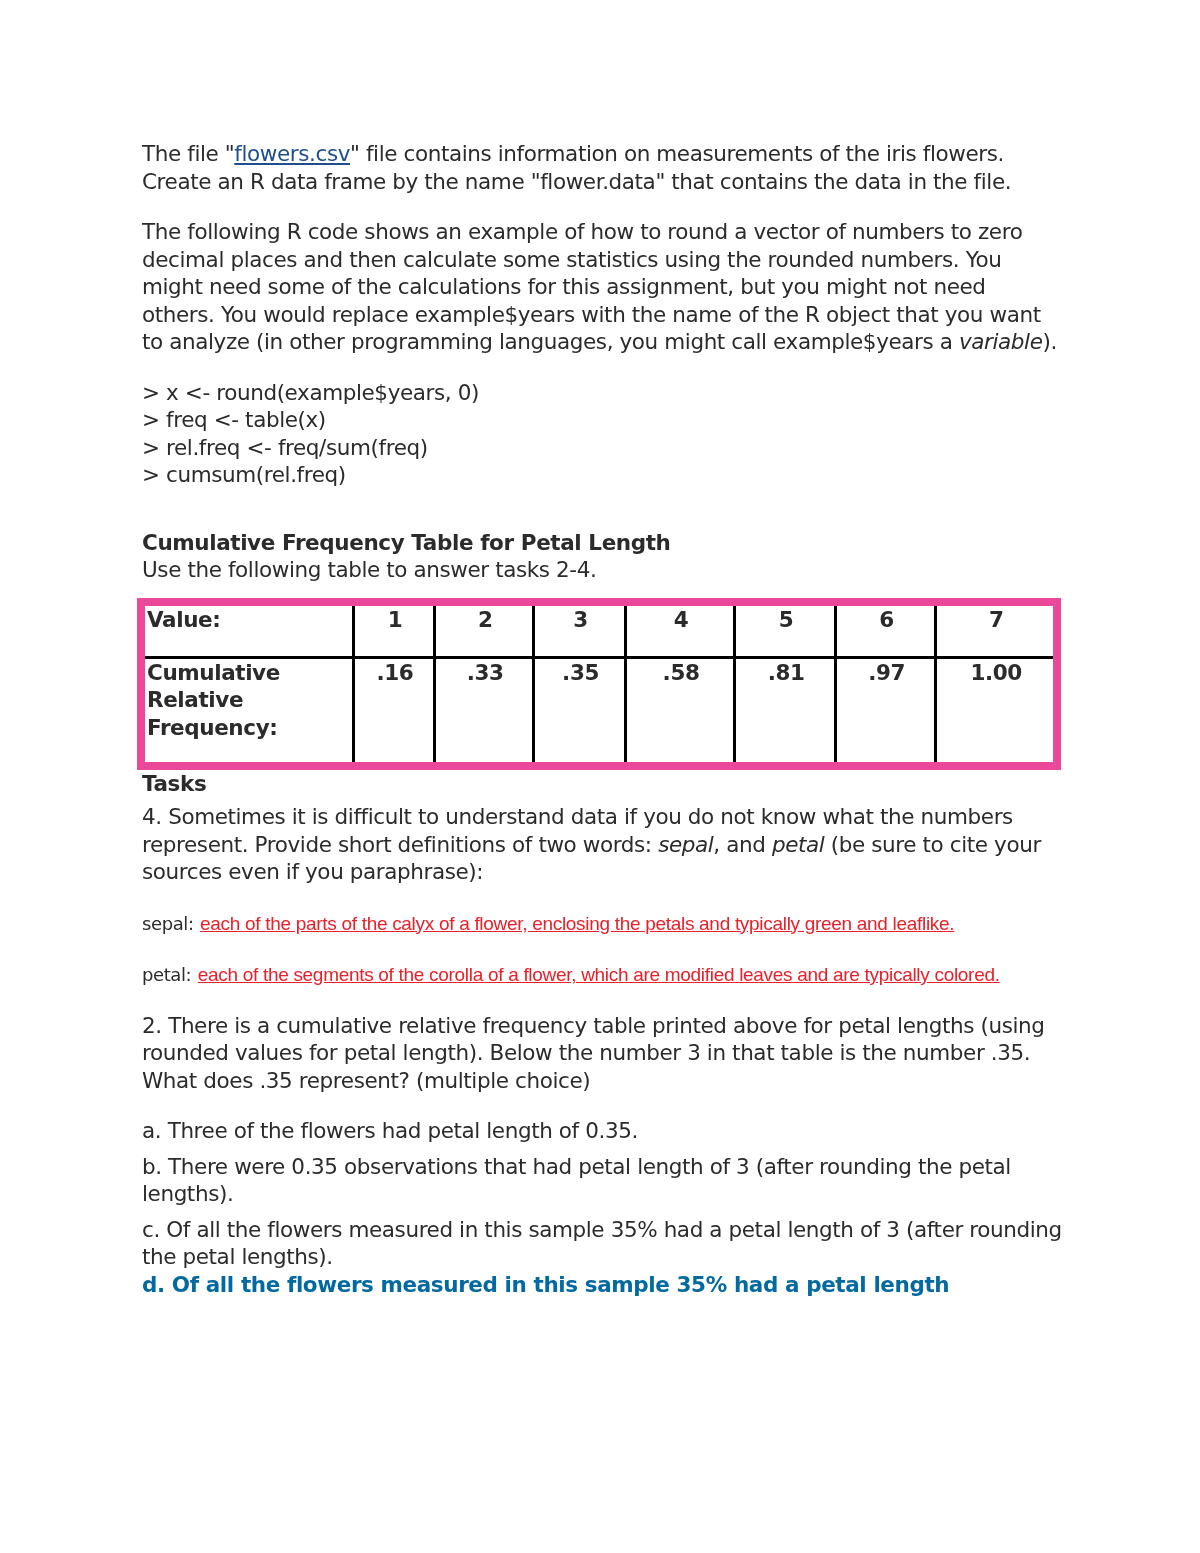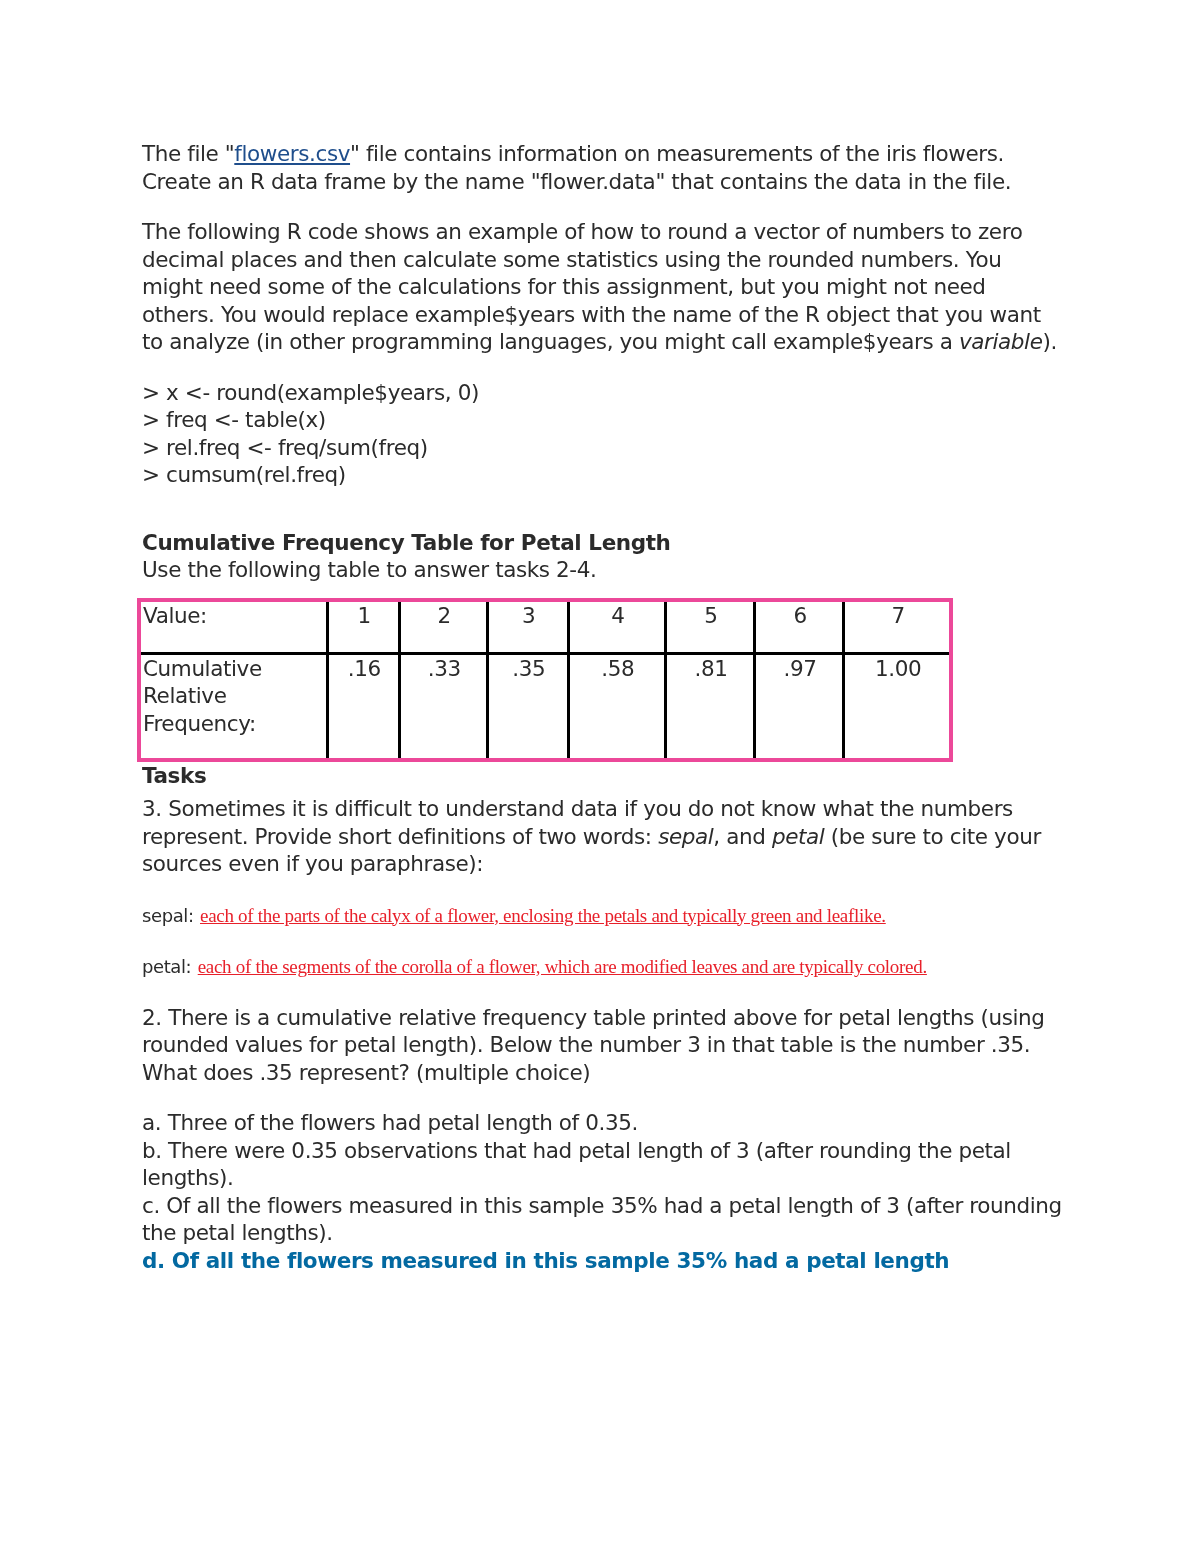--- a/index.html
+++ b/index.html
@@ -31,48 +31,49 @@
       text-decoration: underline;
       cursor: pointer;
     }
     .code-line { display: block; }
     .code-block { margin-bottom: 40px; }
     .heading {
       font-weight: bold;
     }
     .freq-table {
       border-collapse: collapse;
-      border: 4px solid #ec4899;
+      border: 8px solid #ec4899;
       margin-left: -5px;
-      width: 816px;
+      width: 924px;
+      font-weight: bold;
     }
     .freq-table td {
       border: 3px solid #000;
       vertical-align: top;
       padding: 0 0 0 2px;
       font-size: 21.5px;
       line-height: 27.5px;
     }
     .freq-table tr.r1 td { height: 50px; }
     .freq-table tr.r2 td { height: 103px; }
     .freq-table td.num { text-align: center; }
     .tasks-heading {
       font-weight: bold;
       margin-top: 0;
       margin-bottom: 6px;
     }
     .answer {
       color: #e8202a;
       text-decoration: underline;
-      font-family: Liberation Serif, serif;
+      font-family: Liberation Sans, sans-serif;
       font-size: 19px;
       letter-spacing: -0.3px;
     }
     .label-term { font-size: 18px; }
-    .choice { display: block; }
+    .choice { display: block; margin-top: 8px; }
     .choice-correct {
       display: block;
       color: #0369a1;
       font-weight: bold;
     }
   </style>
 </head>
 <body>
 
 <div class="page">
@@ -122,21 +123,21 @@
       <td class="num">.58</td>
       <td class="num">.81</td>
       <td class="num">.97</td>
       <td class="num">1.00</td>
     </tr>
   </tbody>
     </table>
 
   <p class="tasks-heading">Tasks</p>
 
-  <p class="para"><span>3. Sometimes it is difficult to understand data if you do not know what the numbers represent. Provide short definitions of two words: </span><em>sepal</em><span>, and </span><em>petal</em><span> (be sure to cite your sources even if you paraphrase):</span></p>
+  <p class="para"><span>4. Sometimes it is difficult to understand data if you do not know what the numbers represent. Provide short definitions of two words: </span><em>sepal</em><span>, and </span><em>petal</em><span> (be sure to cite your sources even if you paraphrase):</span></p>
 
   <p class="para"><span class="label-term">sepal:</span> <span class="answer">each of the parts of the calyx of a flower, enclosing the petals and typically green and leaflike.</span></p>
 
   <p class="para"><span class="label-term">petal:</span> <span class="answer">each of the segments of the corolla of a flower, which are modified leaves and are typically colored.</span></p>
 
   <p class="para">2. There is a cumulative relative frequency table printed above for petal lengths (using rounded values for petal length).  Below the number 3 in that table is the number .35.  What does .35 represent? (multiple choice)</p>
 
   <div>
     <span class="choice">a. Three of the flowers had petal length of 0.35.</span>
     <span class="choice">b. There were 0.35 observations that had petal length of 3 (after rounding the petal lengths).</span>

